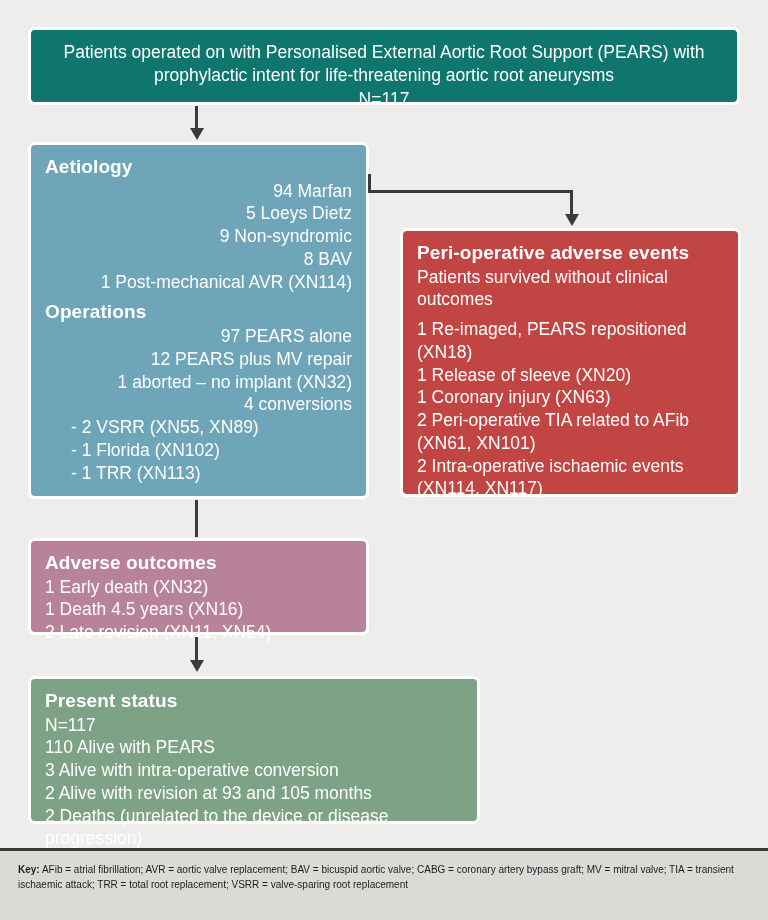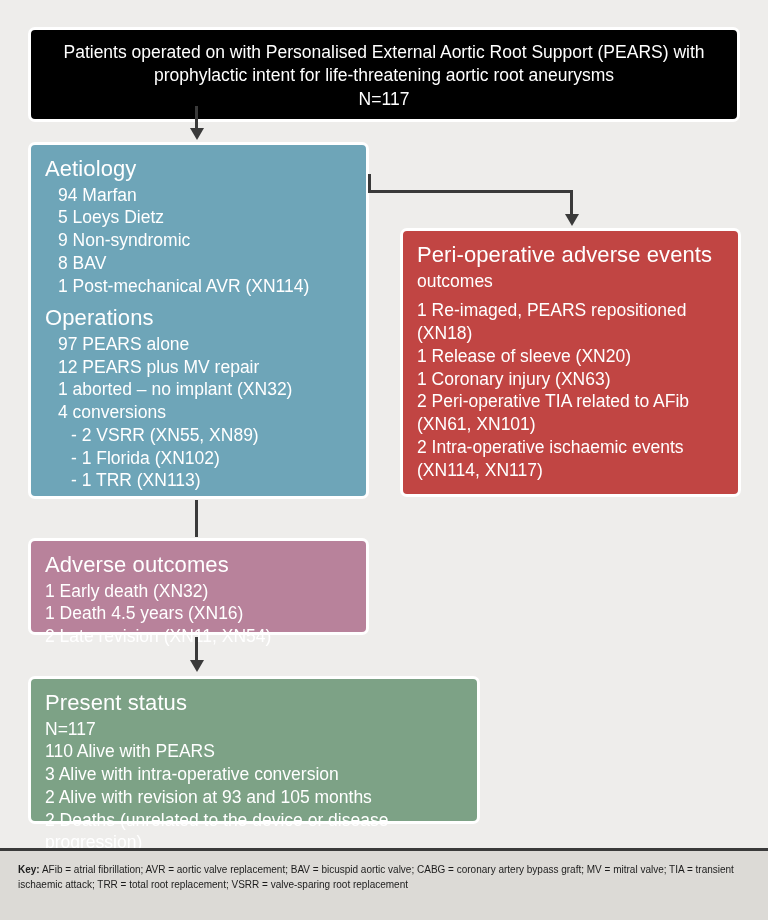--- a/index.html
+++ b/index.html
@@ -21,38 +21,38 @@
     position: absolute;
     box-sizing: border-box;
     border-radius: 7px;
     border: 3px solid #ffffff;
     color: #ffffff;
     padding: 10px 14px 12px 14px;
     line-height: 1.30;
     font-size: 17.5px;
   }
   .box .hdr {
-    font-weight: normal;
-    font-size: 22px;
+    font-weight: bold;
+    font-size: 19px;
     letter-spacing: 0.1px;
   }
   .box .ln {
     white-space: pre-wrap;
   }
-  .indent1 { padding-left: 13px; }
+  .indent1 { padding-left: 13px; text-align: right; }
   .indent2 { padding-left: 26px; }
   .gap { height: 7px; }
 
   
   #box-top {
     left: 28px;
     top: 27px;
     width: 712px;
-    height: 95px;
-    background: #000000;
+    height: 78px;
+    background: #0f766e;
     text-align: center;
     padding-top: 11px;
     line-height: 1.33;
   }
 
   
   #box-aetiology {
     left: 28px;
     top: 142px;
     width: 341px;
@@ -169,20 +169,21 @@
     <div class="ln indent2">- 1 TRR (XN113)</div>
   </div>
 
   <div class="conn-line" id="conn-branch-v1"></div>
   <div class="conn-line" id="conn-branch-h"></div>
   <div class="conn-line" id="conn-branch-v2"></div>
   <div class="arrowhead" id="arrow-branch"></div>
 
   <div class="box" id="box-adverse-events">
     <div class="hdr">Peri-operative adverse events</div>
+    <div class="ln">Patients survived without clinical</div>
     <div class="ln">outcomes</div>
     <div class="gap"></div>
     <div class="ln">1 Re-imaged, PEARS repositioned</div>
     <div class="ln">(XN18)</div>
     <div class="ln">1 Release of sleeve (XN20)</div>
     <div class="ln">1 Coronary injury (XN63)</div>
     <div class="ln">2 Peri-operative TIA related to AFib</div>
     <div class="ln">(XN61, XN101)</div>
     <div class="ln">2 Intra-operative ischaemic events</div>
     <div class="ln">(XN114, XN117)</div>

